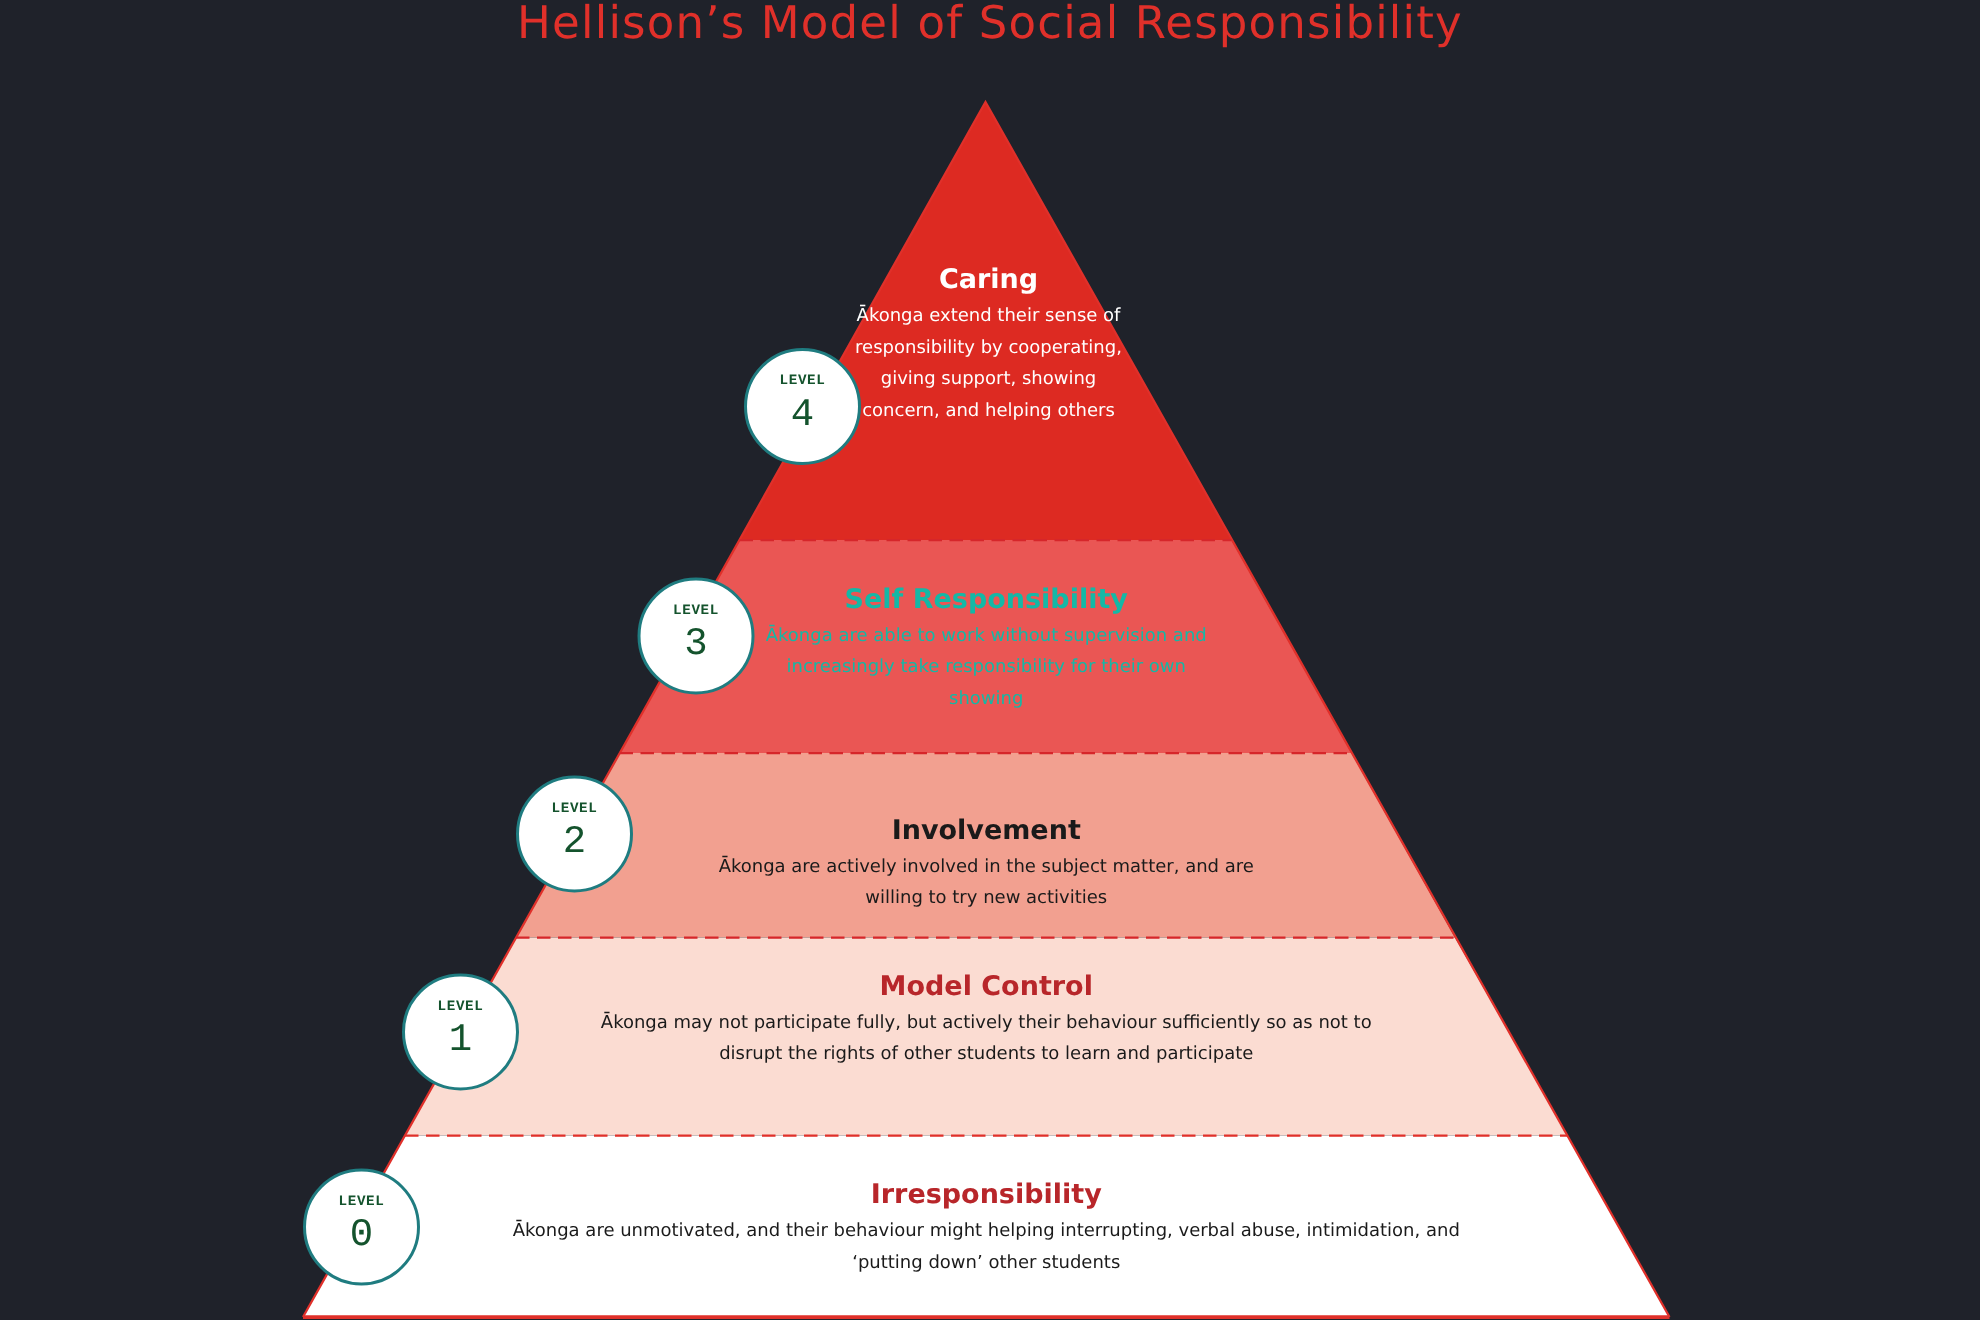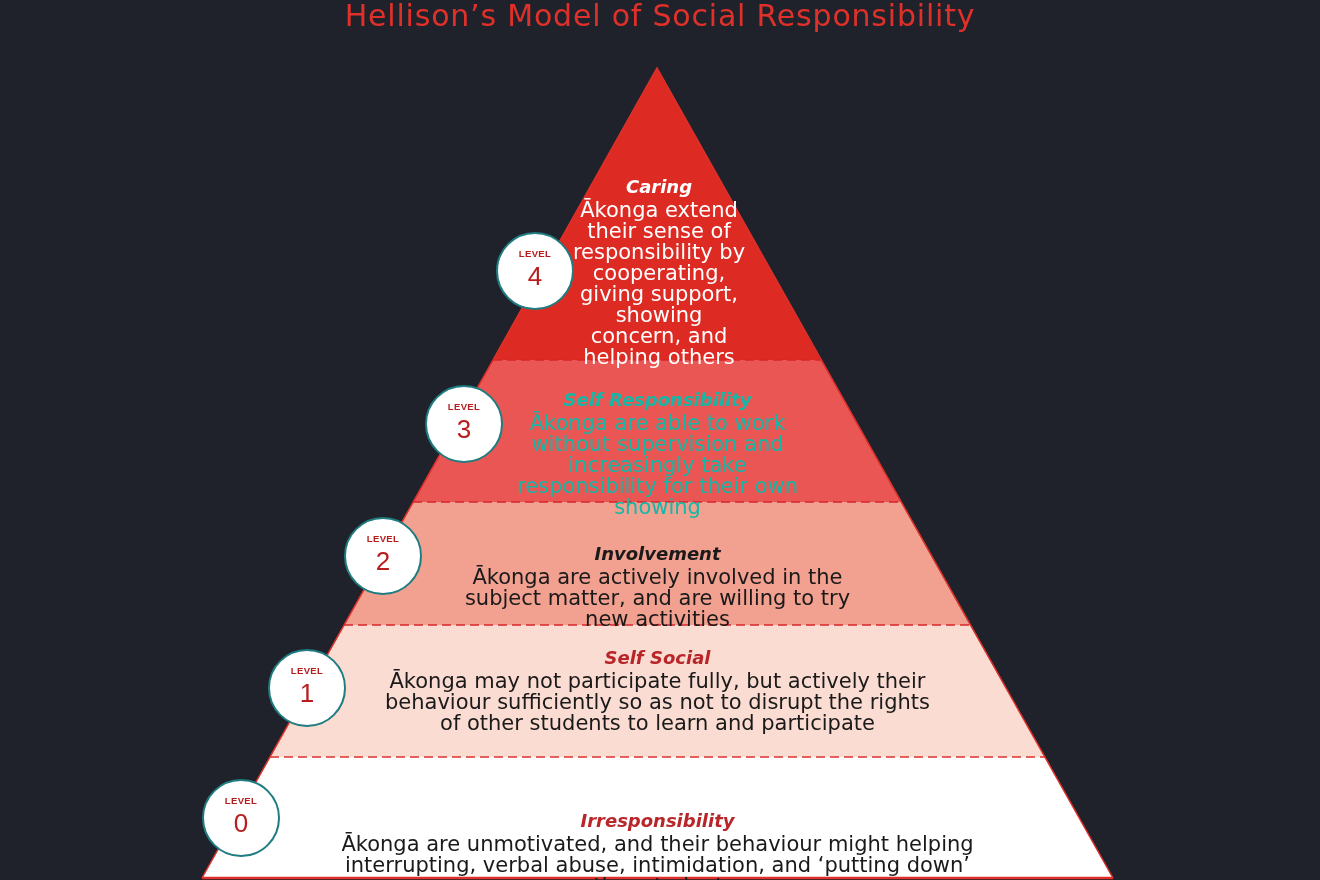--- a/index.html
+++ b/index.html
@@ -16,32 +16,32 @@
     font-size: 30px;
     letter-spacing: 0.8px;
     font-family: "DejaVu Sans", sans-serif;
   }
   svg.pyramid { position: absolute; left: 0; top: 0; }
   .band-text {
     position: absolute;
     text-align: center;
     font-family: "DejaVu Sans", sans-serif;
   }
-  .band-title { font-weight: bold; font-size: 18px; margin-bottom: 3px; font-style: italic; }
-  .band-desc { font-size: 21px; line-height: 21px; }
+  .band-title { font-weight: bold; font-size: 18px; margin-bottom: 3px; }
+  .band-desc { font-size: 12px; line-height: 21px; }
   .badge {
     position: absolute;
     width: 74px; height: 74px;
     border-radius: 50%;
     background: #ffffff;
     border: 2.5px solid #1f7c80;
     box-sizing: content-box;
     text-align: center;
-    color: #b91c1c;
-    font-family: Liberation Sans, sans-serif;
+    color: #14532d;
+    font-family: Liberation Mono, monospace;
   }
   .badge .lvl { display: block; font-size: 9.5px; font-weight: bold; margin-top: 14px; letter-spacing: 0.4px; }
   .badge .num { display: block; font-size: 26px; line-height: 30px; margin-top: 2px; }
 </style>
 </head>
 <body>
 
 <div class="title">Hellison’s Model of Social Responsibility</div>
 
 <svg class="pyramid" width="1320" height="880" viewBox="0 0 1320 880">
@@ -74,26 +74,26 @@
   <div class="band-title">Self Responsibility</div>
   <div class="band-desc">Ākonga are able to work without supervision and increasingly take responsibility for their own showing</div>
 </div>
 
 <div class="band-text" style="left:460px; top:528px; width:395px; color:#1a1a1a;margin-top:15px;">
   <div class="band-title">Involvement</div>
   <div class="band-desc">Ākonga are actively involved in the subject matter, and are willing to try new activities</div>
 </div>
 
 <div class="band-text" style="left:385px; top:647px; width:545px; color:#1a1a1a;">
-  <div class="band-title" style="color:#b8262a;">Self Social</div>
+  <div class="band-title" style="color:#b8262a;">Model Control</div>
   <div class="band-desc">Ākonga may not participate fully, but actively their behaviour sufficiently so as not to disrupt the rights of other students to learn and participate</div>
 </div>
 
 <div class="band-text" style="left:330px; top:786px; width:655px; color:#1a1a1a;">
-  <div class="band-title" style="color:#b8262a;margin-top:24px;">Irresponsibility</div>
+  <div class="band-title" style="color:#b8262a;">Irresponsibility</div>
   <div class="band-desc">Ākonga are unmotivated, and their behaviour might helping interrupting, verbal abuse, intimidation, and ‘putting down’ other students</div>
 </div>
 
 <div class="badge" style="left:496px; top:232px;">
   <span class="lvl">LEVEL</span>
   <span class="num">4</span>
 </div>
 <div class="badge" style="left:425px; top:385px;">
   <span class="lvl">LEVEL</span>
   <span class="num">3</span>

